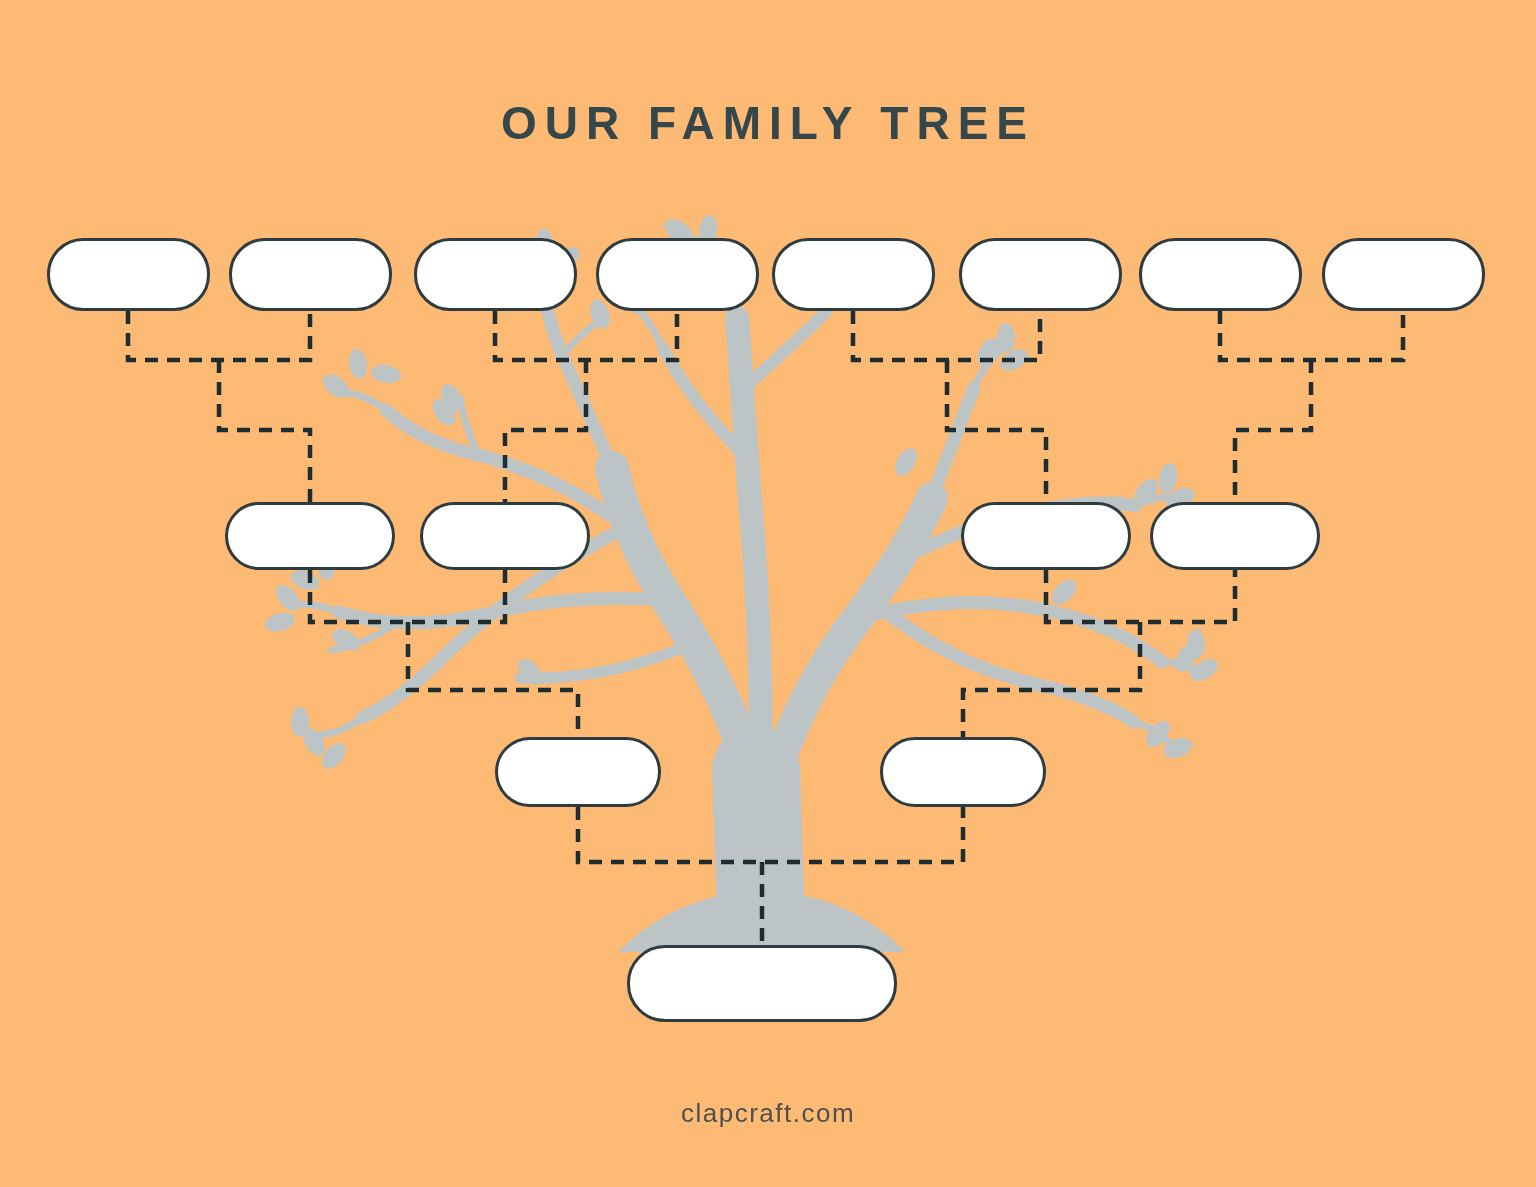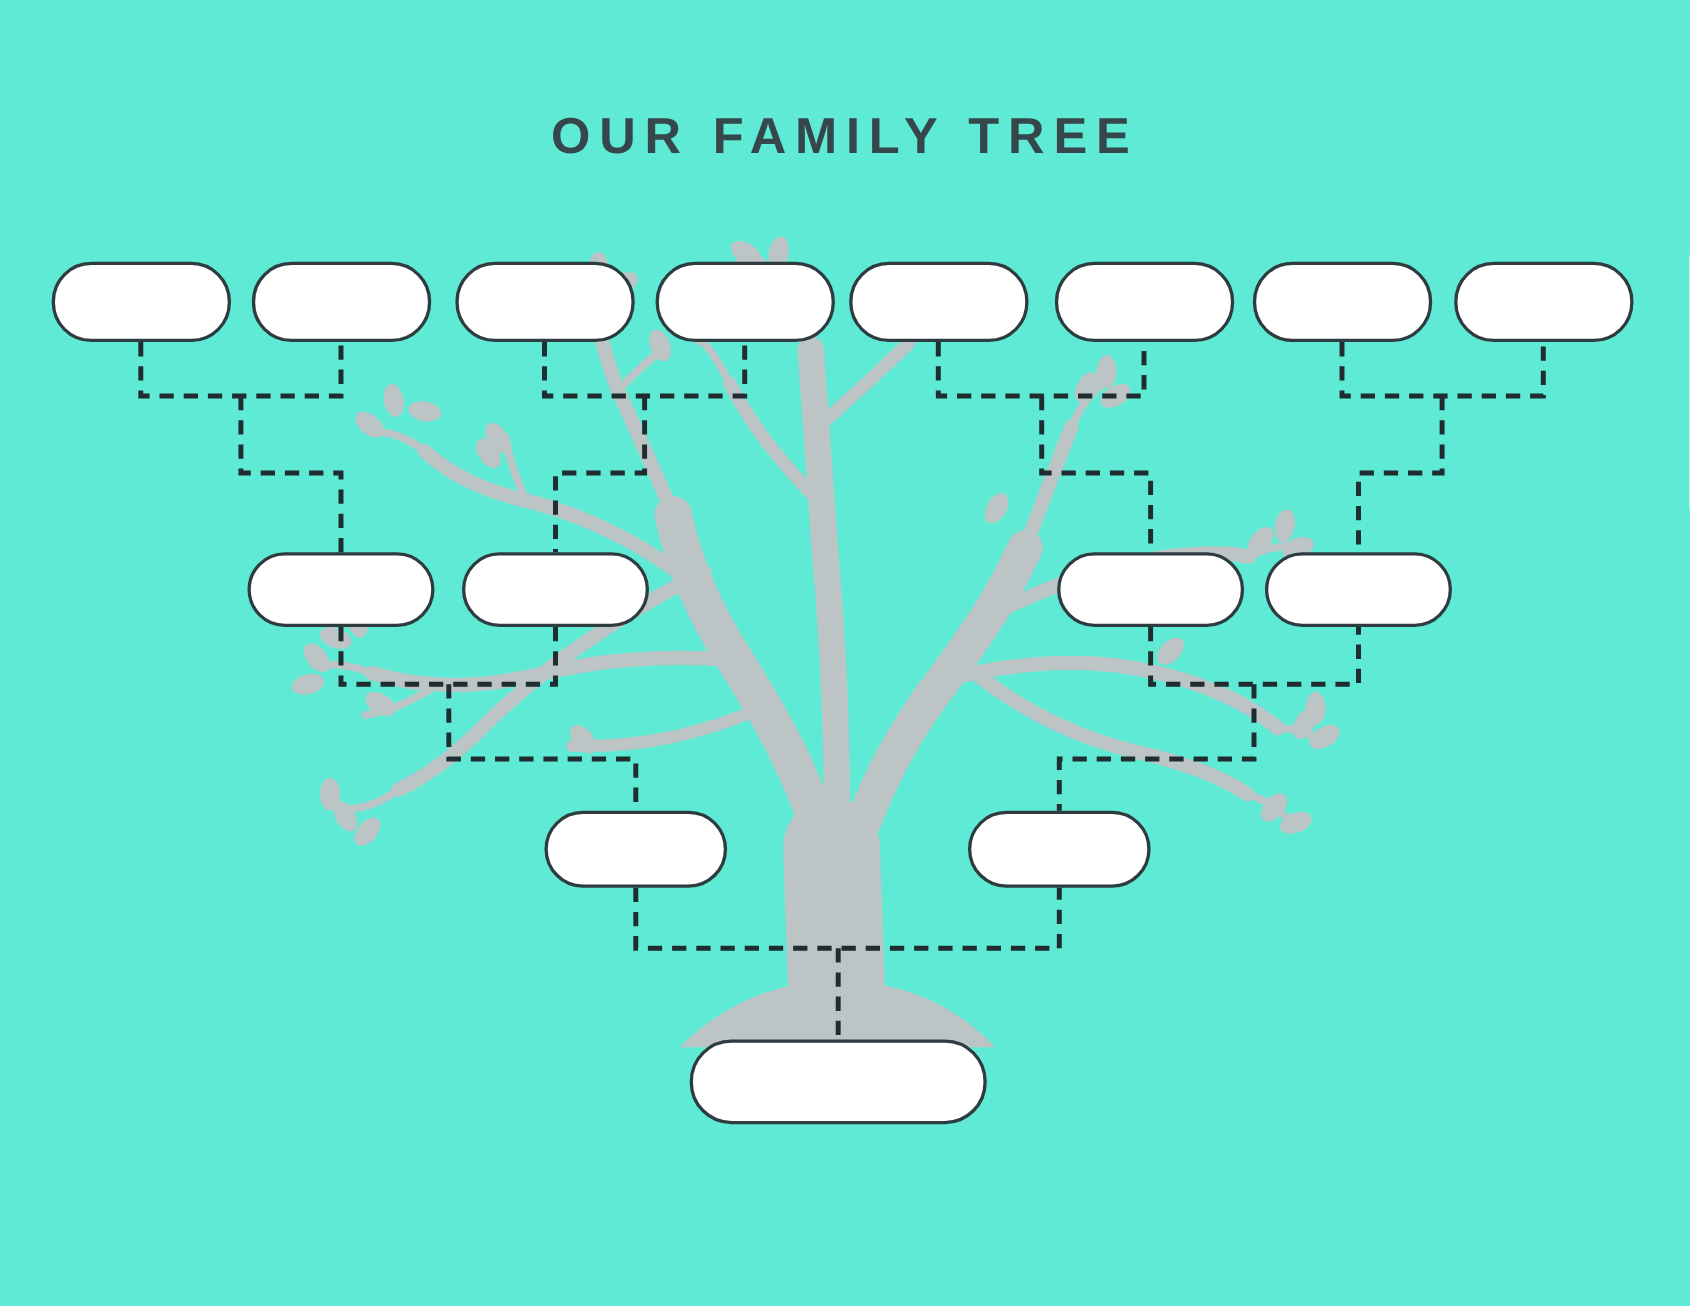--- a/index.html
+++ b/index.html
@@ -1,19 +1,19 @@
 <!DOCTYPE html>
 <html><head>
 <meta charset="utf-8">
 <style>
   html,body{margin:0;padding:0;background:#ffffff;}
   .page{
     position:relative;
     width:1536px;height:1187px;
-    background:#5eead4;
+    background:#fdba74;
     overflow:hidden;
     font-family:"Liberation Sans",sans-serif;
   }
   .layer{position:absolute;top:0;left:0;}
   .title{
     position:absolute;top:96px;left:0;width:100%;
     text-align:center;
     font-size:46px;font-weight:700;letter-spacing:8px;
     color:#36474b;
   }
@@ -167,14 +167,15 @@
   <div class="box g2" style="left:225px;top:502px"></div>
   <div class="box g2" style="left:420px;top:502px"></div>
   <div class="box g2" style="left:961px;top:502px"></div>
   <div class="box g2" style="left:1150px;top:502px"></div>
 
   <div class="box g3" style="left:495px;top:737px"></div>
   <div class="box g3" style="left:880px;top:737px"></div>
 
   <div class="box g4" style="left:627px;top:945px"></div>
 
+  <div class="footer">clapcraft.com</div>
 
 </div>
 
 </body></html>

